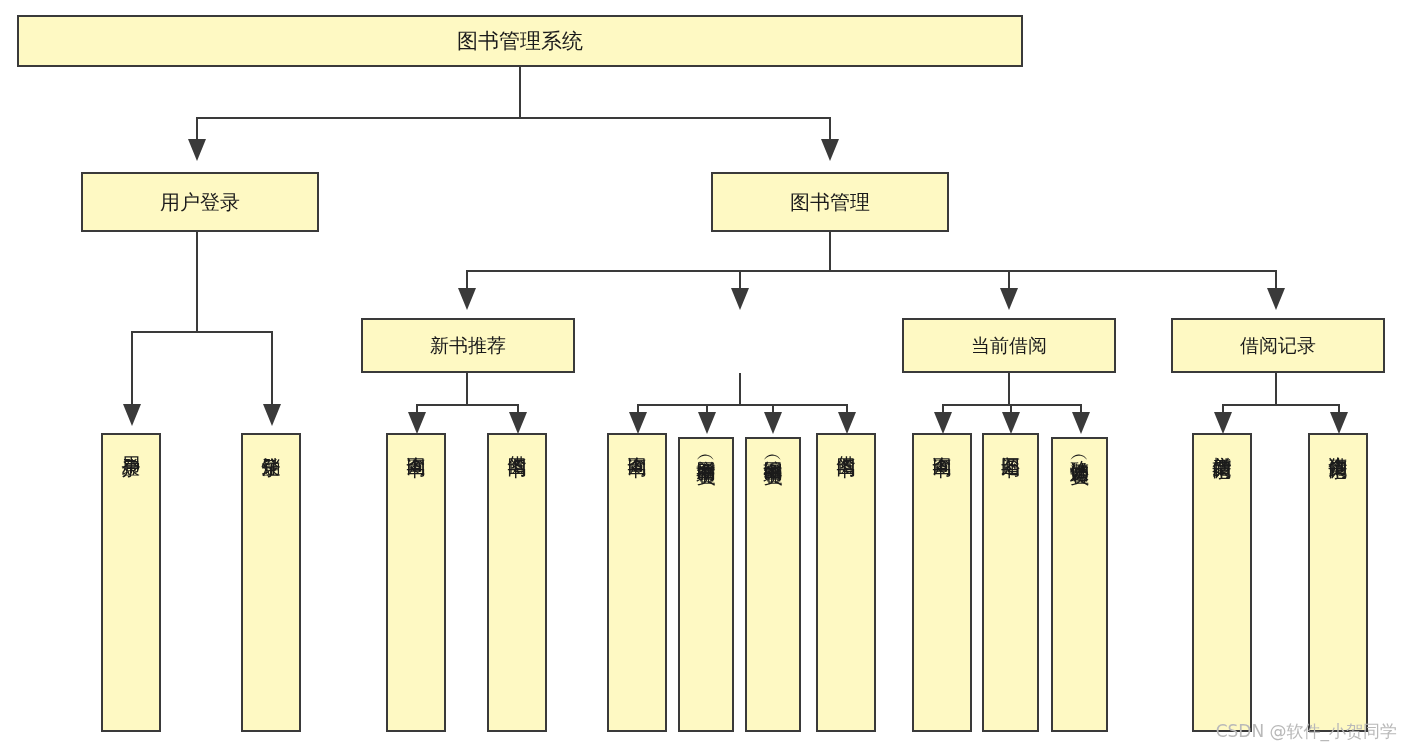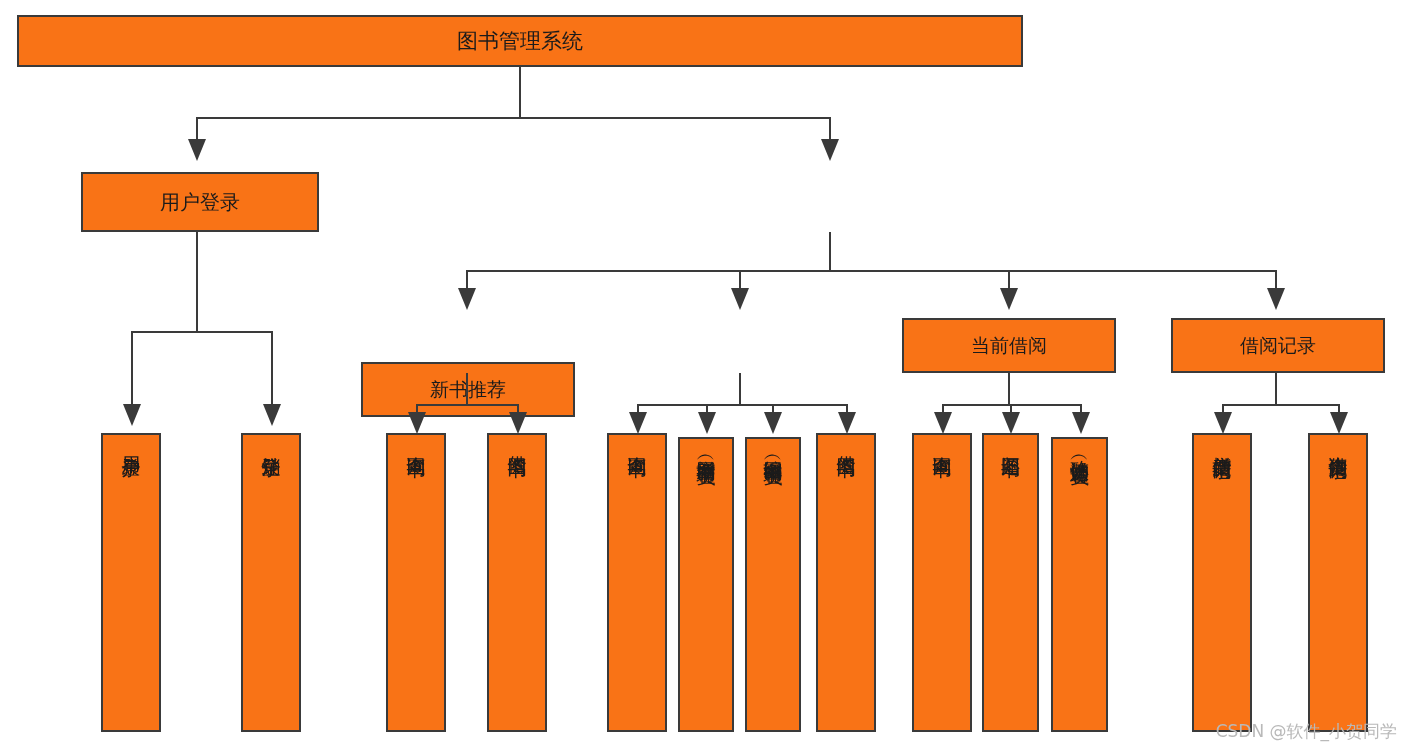--- a/index.html
+++ b/index.html
@@ -14,21 +14,21 @@
     position: relative;
     width: 1405px;
     height: 747px;
     background: #ffffff;
     overflow: hidden;
   }
   
   .node {
     position: absolute;
     box-sizing: border-box;
-    background: #f97316;
+    background: #fef9c3;
     border: 2px solid #3a3a3a;
     display: flex;
     align-items: center;
     justify-content: center;
     color: #1b1b1b;
     line-height: 1.15;
     text-align: center;
   }
   .node.root {
     font-size: 21px;
@@ -96,20 +96,23 @@
 
   <div class="hline" style="left:196px; top:117px; width:635px;"></div>
 
   <div class="vline" style="left:196px; top:117px; height:24px;"></div>
   <div class="arrow" style="left:188px; top:139px;"></div>
   <div class="vline" style="left:829px; top:117px; height:24px;"></div>
   <div class="arrow" style="left:821px; top:139px;"></div>
 
   <div class="node level2" style="left:81px; top:172px; width:238px; height:60px;">
     <span>用户登录</span>
+  </div>
+  <div class="node level2" style="left:711px; top:172px; width:238px; height:60px;">
+    <span>图书管理</span>
   </div>
 
   <div class="vline" style="left:196px; top:232px; height:100px;"></div>
   <div class="hline" style="left:131px; top:331px; width:142px;"></div>
   <div class="vline" style="left:131px; top:331px; height:75px;"></div>
   <div class="arrow" style="left:123px; top:404px;"></div>
   <div class="vline" style="left:271px; top:331px; height:75px;"></div>
   <div class="arrow" style="left:263px; top:404px;"></div>
 
   <div class="node leaf" style="left:101px; top:433px; width:60px; height:299px;">
@@ -123,21 +126,21 @@
   <div class="hline" style="left:466px; top:270px; width:810px;"></div>
   <div class="vline" style="left:466px; top:270px; height:20px;"></div>
   <div class="arrow" style="left:458px; top:288px;"></div>
   <div class="vline" style="left:739px; top:270px; height:20px;"></div>
   <div class="arrow" style="left:731px; top:288px;"></div>
   <div class="vline" style="left:1008px; top:270px; height:20px;"></div>
   <div class="arrow" style="left:1000px; top:288px;"></div>
   <div class="vline" style="left:1275px; top:270px; height:20px;"></div>
   <div class="arrow" style="left:1267px; top:288px;"></div>
 
-  <div class="node level3" style="left:361px; top:318px; width:214px; height:55px;margin-top:44px;">
+  <div class="node level3" style="left:361px; top:318px; width:214px; height:55px;">
     <span>新书推荐</span>
   </div>
   <div class="node level3" style="left:902px; top:318px; width:214px; height:55px;">
     <span>当前借阅</span>
   </div>
   <div class="node level3" style="left:1171px; top:318px; width:214px; height:55px;">
     <span>借阅记录</span>
   </div>
 
   <div class="vline" style="left:466px; top:373px; height:32px;"></div>

